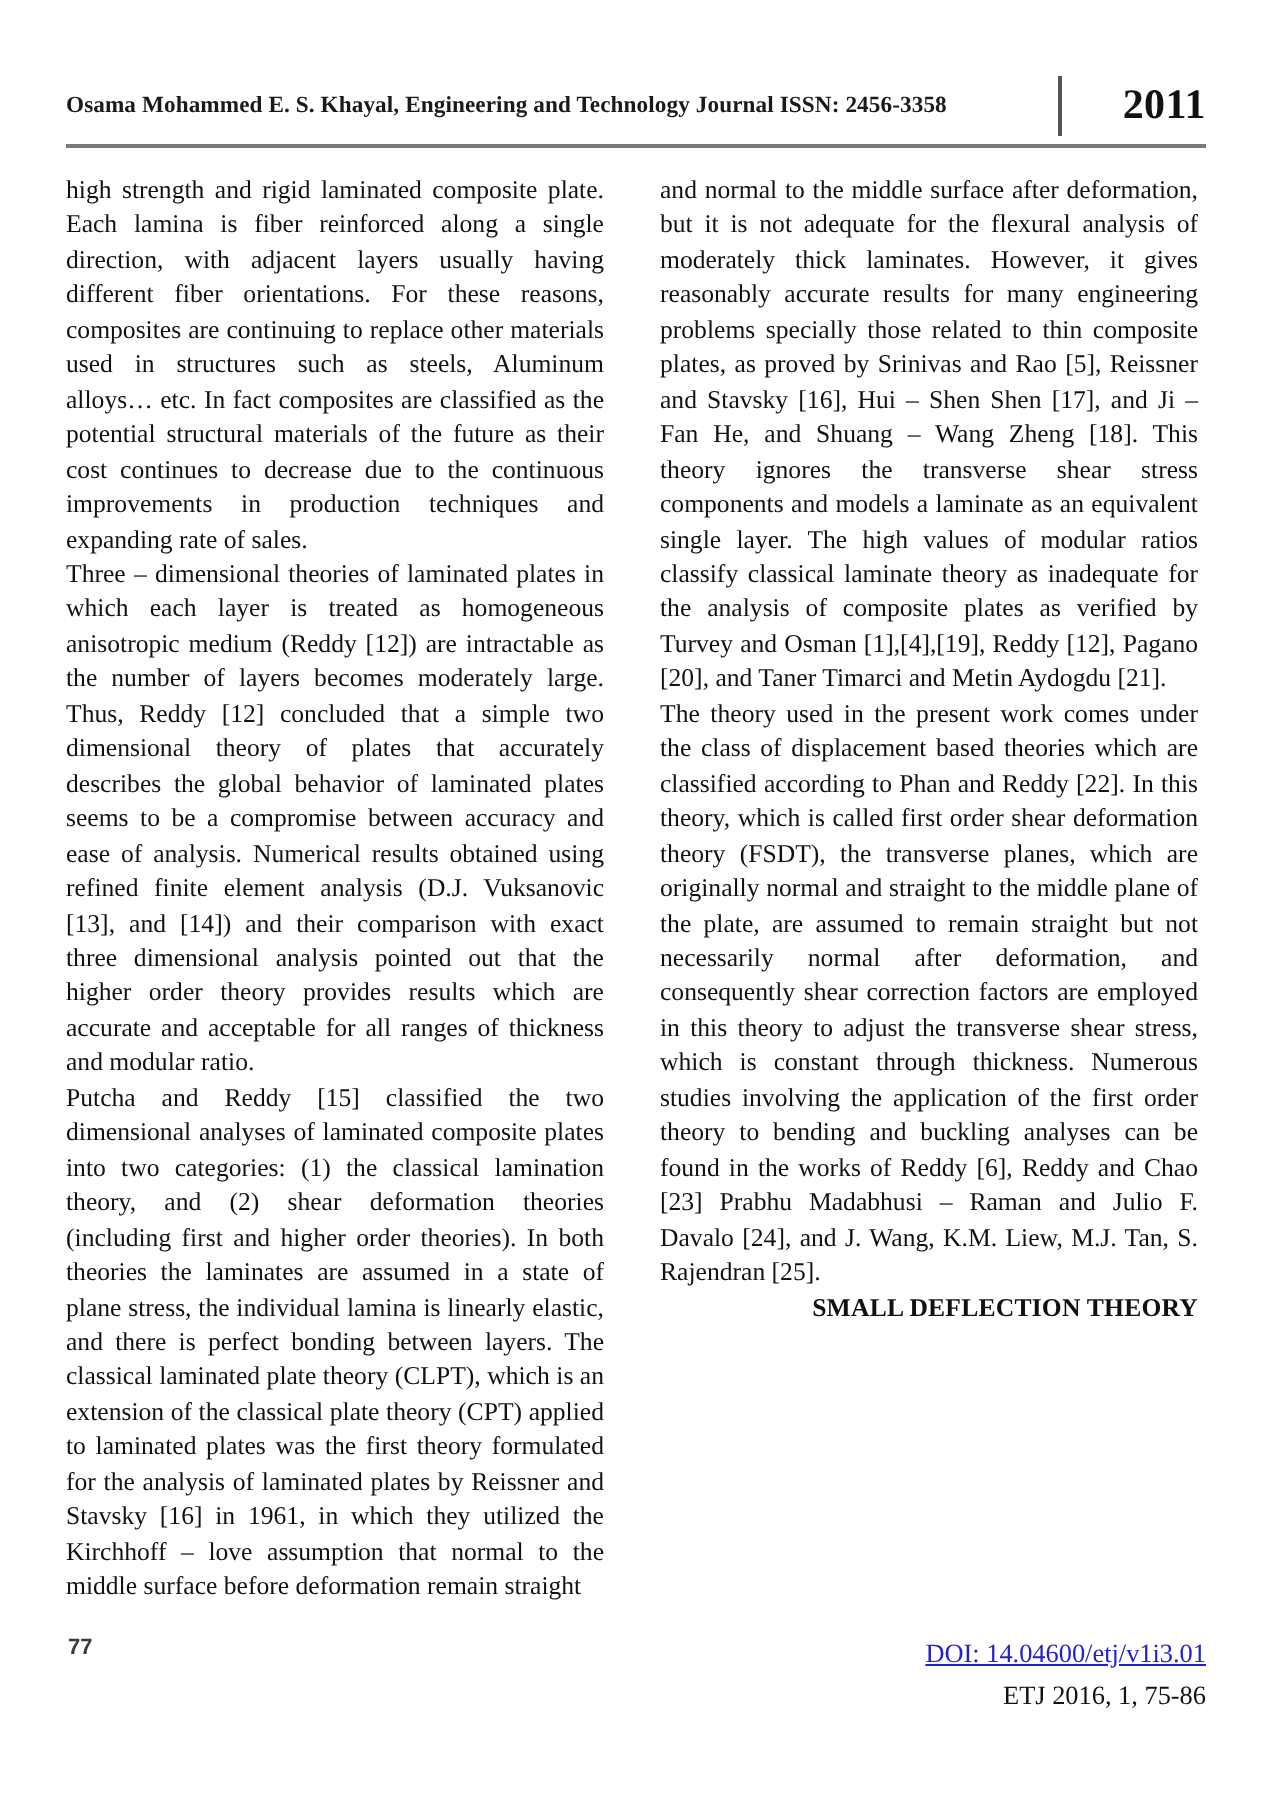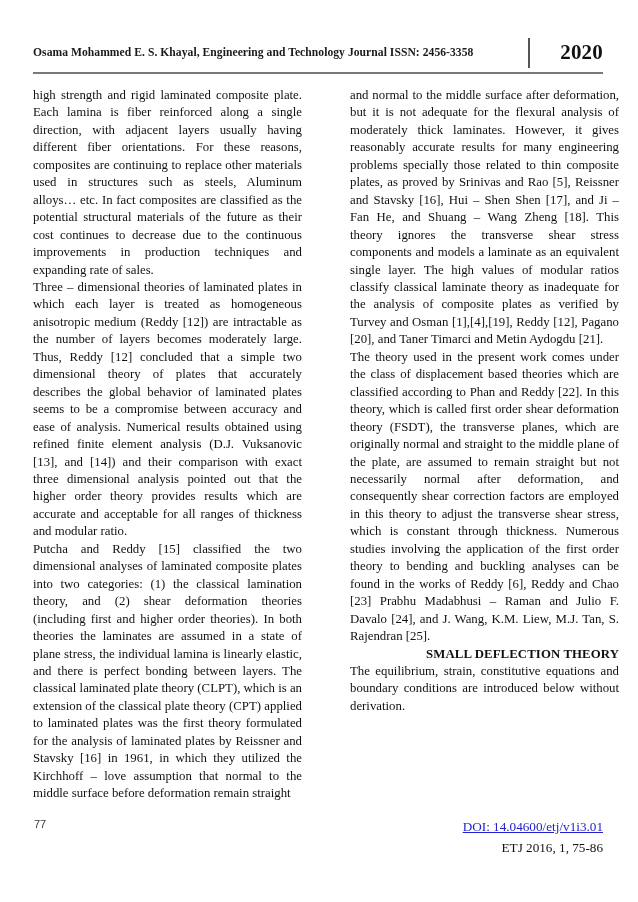--- a/index.html
+++ b/index.html
@@ -72,21 +72,21 @@
   }
 
   
   .columns {
     position: absolute;
     left: 33px;
     top: 87px;
     width: 570px;
     height: 715px;
     display: flex;
-    gap: 48px;
+    gap: 28px;
   }
   .col {
     width: 269px;
     flex: 0 0 269px;
   }
   .col p {
     margin: 0;
     font-size: 12.8px;
     line-height: 17.45px;
     text-align: justify;
@@ -101,20 +101,21 @@
   }
 
   
   .page-number {
     position: absolute;
     left: 34px;
     top: 818px;
     font-family: "Liberation Sans", "DejaVu Sans", sans-serif;
     font-size: 11px;
     color: #3a3a3a;
+    font-weight: bold;
   }
   .footer-right {
     position: absolute;
     right: 35px;
     top: 817px;
     width: 380px;
     text-align: right;
     font-size: 13.2px;
     line-height: 20.5px;
     color: #111111;
@@ -131,37 +132,36 @@
   }
 </style>
 </head>
 <body>
 
 <div class="page">
 
   <div class="header">
     <div class="header-left">Osama Mohammed E. S. Khayal,  Engineering and Technology Journal  ISSN: 2456-3358</div>
     <div class="header-rule-v"></div>
-    <div class="header-year">2020</div>
+    <div class="header-year">2011</div>
   </div>
   <div class="header-rule-h"></div>
 
   <div class="columns">
 
     <div class="col">
       <p>high strength and rigid laminated composite plate. Each lamina is fiber reinforced along a single direction, with adjacent layers usually having different fiber orientations. For these reasons, composites are continuing to replace other materials used in structures such as steels, Aluminum alloys… etc. In fact composites are classified as the potential structural materials of the future as their cost continues to decrease due to the continuous improvements in production techniques and expanding rate of sales.</p>
       <p>Three – dimensional theories of laminated plates in which each layer is treated as homogeneous anisotropic medium (Reddy [12]) are intractable as the number of layers becomes moderately large. Thus, Reddy [12] concluded that a simple two dimensional theory of plates that accurately describes the global behavior of laminated plates seems to be a compromise between accuracy and ease of analysis. Numerical results obtained using refined finite element analysis (D.J. Vuksanovic [13], and [14]) and their comparison with exact three dimensional analysis pointed out that the higher order theory provides results which are accurate and acceptable for all ranges of thickness and modular ratio.</p>
       <p>Putcha and Reddy [15] classified the two dimensional analyses of laminated composite plates into two categories: (1) the classical lamination theory, and (2) shear deformation theories (including first and higher order theories). In both theories the laminates are assumed in a state of plane stress, the individual lamina is linearly elastic, and there is perfect bonding between layers. The classical laminated plate theory (CLPT), which is an extension of the classical plate theory (CPT) applied to laminated plates was the first theory formulated for the analysis of laminated plates by Reissner and Stavsky [16] in 1961, in which they utilized the Kirchhoff – love assumption that normal to the middle surface before deformation remain straight</p>
     </div>
 
     <div class="col">
       <p>and normal to the middle surface after deformation, but it is not adequate for the flexural analysis of moderately thick laminates. However, it gives reasonably accurate results for many engineering problems specially those related to thin composite plates, as proved by Srinivas and Rao [5], Reissner and Stavsky [16], Hui – Shen Shen [17], and Ji – Fan He, and Shuang – Wang Zheng [18]. This theory ignores the transverse shear stress components and models a laminate as an equivalent single layer. The high values of modular ratios classify classical laminate theory as inadequate for the analysis of composite plates as verified by Turvey and Osman [1],[4],[19], Reddy [12], Pagano [20], and Taner Timarci and Metin Aydogdu [21].</p>
       <p>The theory used in the present work comes under the class of displacement based theories which are classified according to Phan and Reddy [22]. In this theory, which is called first order shear deformation theory (FSDT), the transverse planes, which are originally normal and straight to the middle plane of the plate, are assumed to remain straight but not necessarily normal after deformation, and consequently shear correction factors are employed in this theory to adjust the transverse shear stress, which is constant through thickness. Numerous studies involving the application of the first order theory to bending and buckling analyses can be found in the works of Reddy [6], Reddy and Chao [23] Prabhu Madabhusi – Raman and Julio F. Davalo [24], and J. Wang, K.M. Liew, M.J. Tan, S. Rajendran [25].</p>
       <p class="heading">SMALL DEFLECTION THEORY</p>
-      <p>The equilibrium, strain, constitutive equations and boundary conditions are introduced below without derivation.</p>
     </div>
 
   </div>
 
   <div class="page-number">77</div>
 
   <div class="footer-right">
     <a class="doi" href="#">DOI: 14.04600/etj/v1i3.01</a>
     <span class="etj">ETJ  2016, 1, 75-86</span>
   </div>

